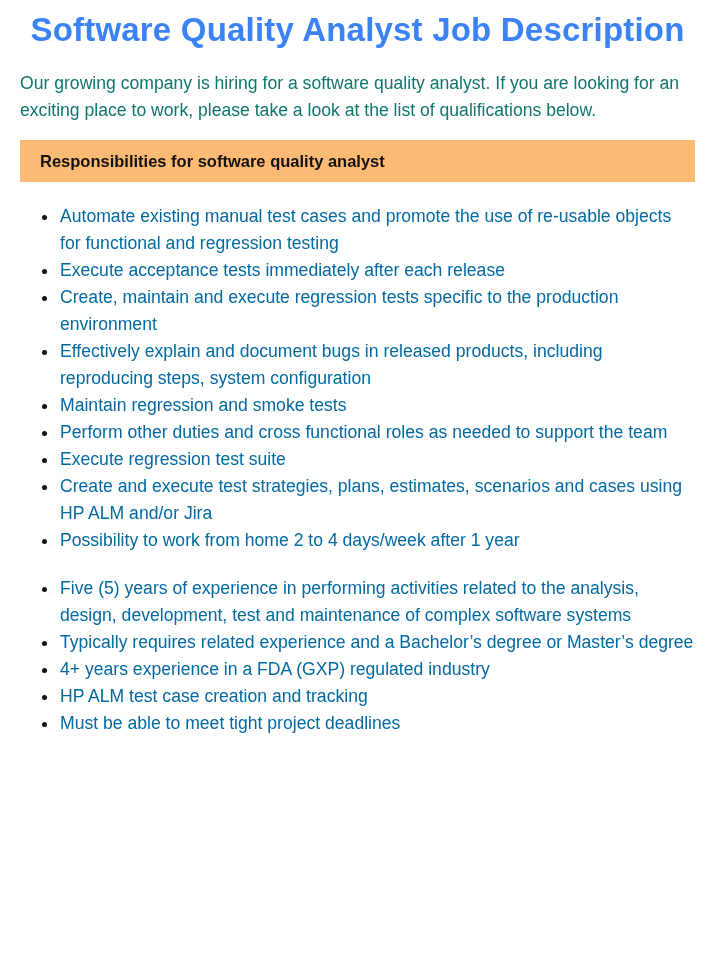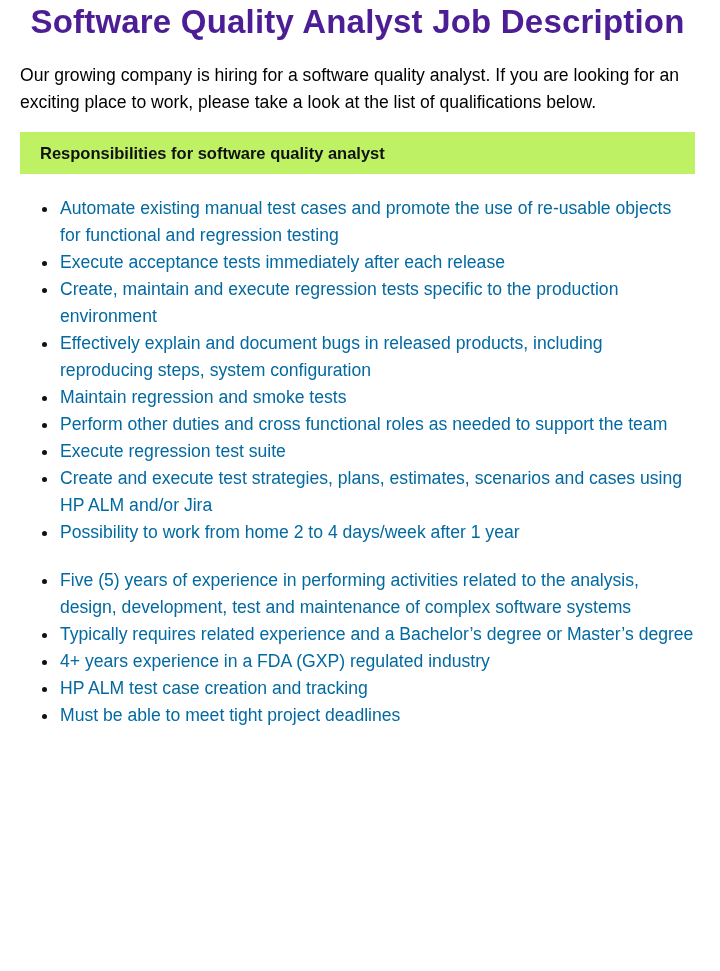--- a/index.html
+++ b/index.html
@@ -11,38 +11,38 @@
       width: 720px;
       height: 971px;
       overflow: hidden;
       font-family: "Liberation Sans", "DejaVu Sans", sans-serif;
       color: #111111;
     }
     .page {
       padding: 0 25px 0 20px;
     }
     h1 {
-      margin: 0;
+      margin: 8px;
       padding-top: 2px;
       font-size: 33px;
       line-height: 40px;
       font-weight: bold;
       text-align: center;
       letter-spacing: 0.2px;
-      color: #4c1d95;
+      color: #3b82f6;
     }
     .intro {
       margin: 20px 0 0 0;
       font-size: 17.6px;
       line-height: 27px;
-      color: #000000;
+      color: #0f766e;
     }
     .section-header {
       margin-top: 16px;
-      background: #bef264;
+      background: #fdba74;
       height: 42px;
       padding: 0 20px;
       display: flex;
       align-items: center;
       font-size: 16.5px;
       font-weight: bold;
       color: #111111;
     }
     ul.items {
       margin: 21px 0 0 0;

